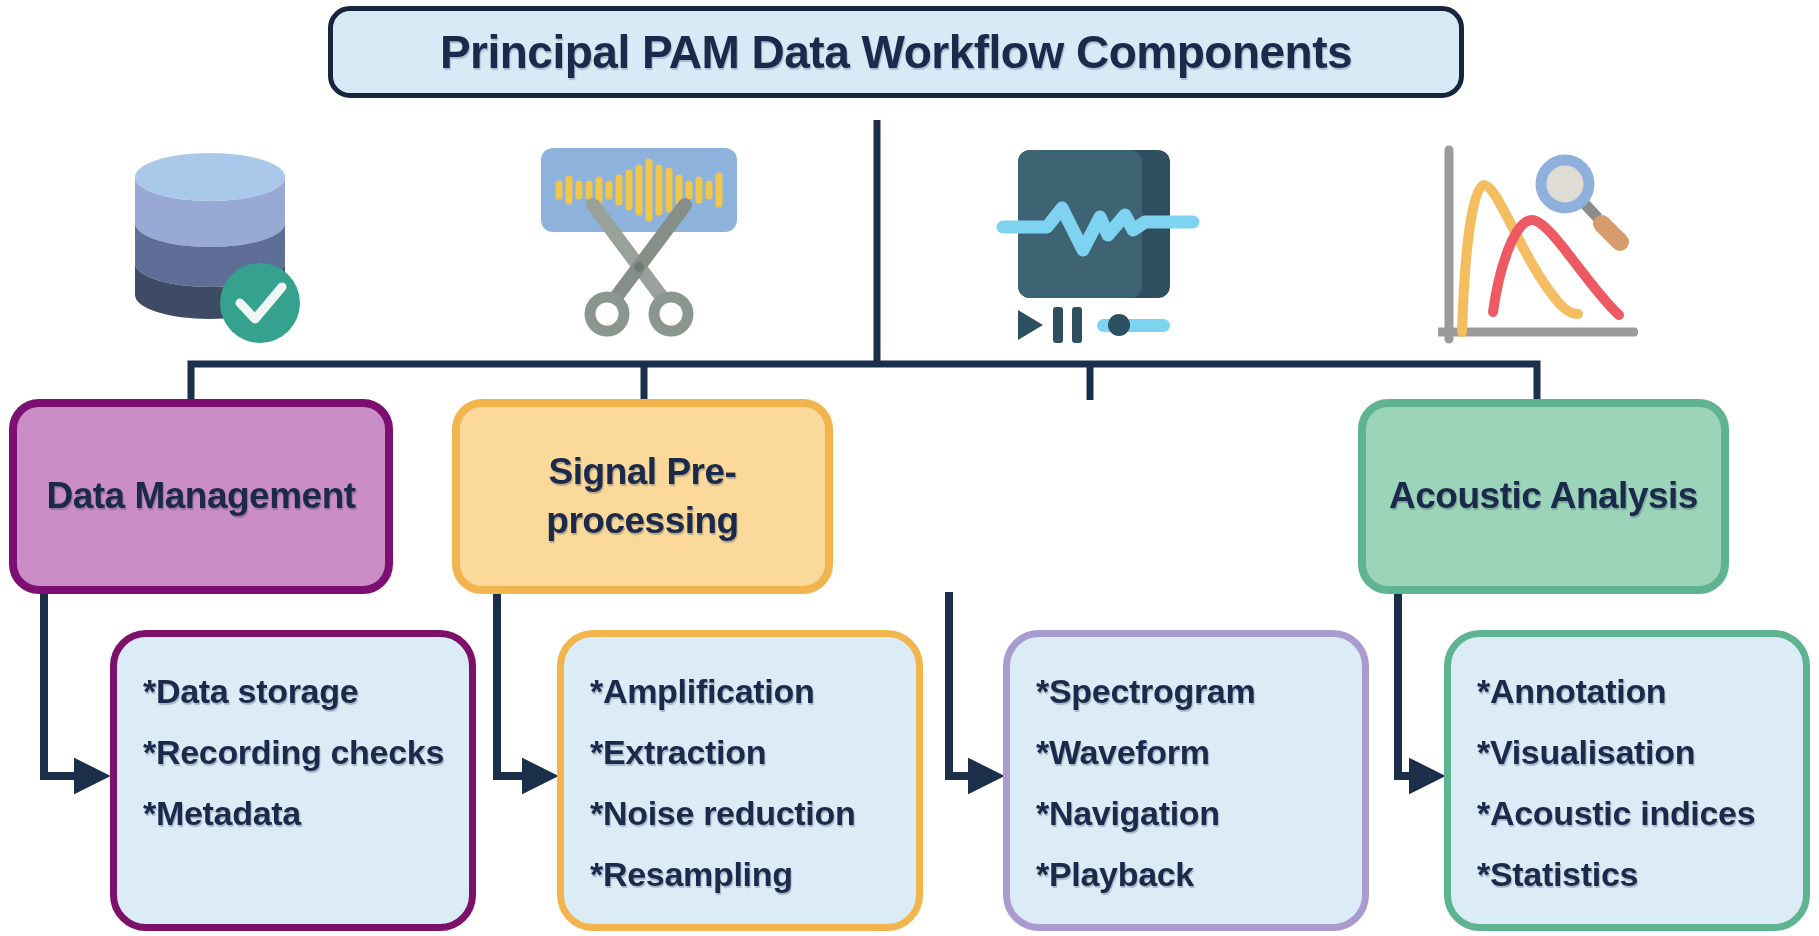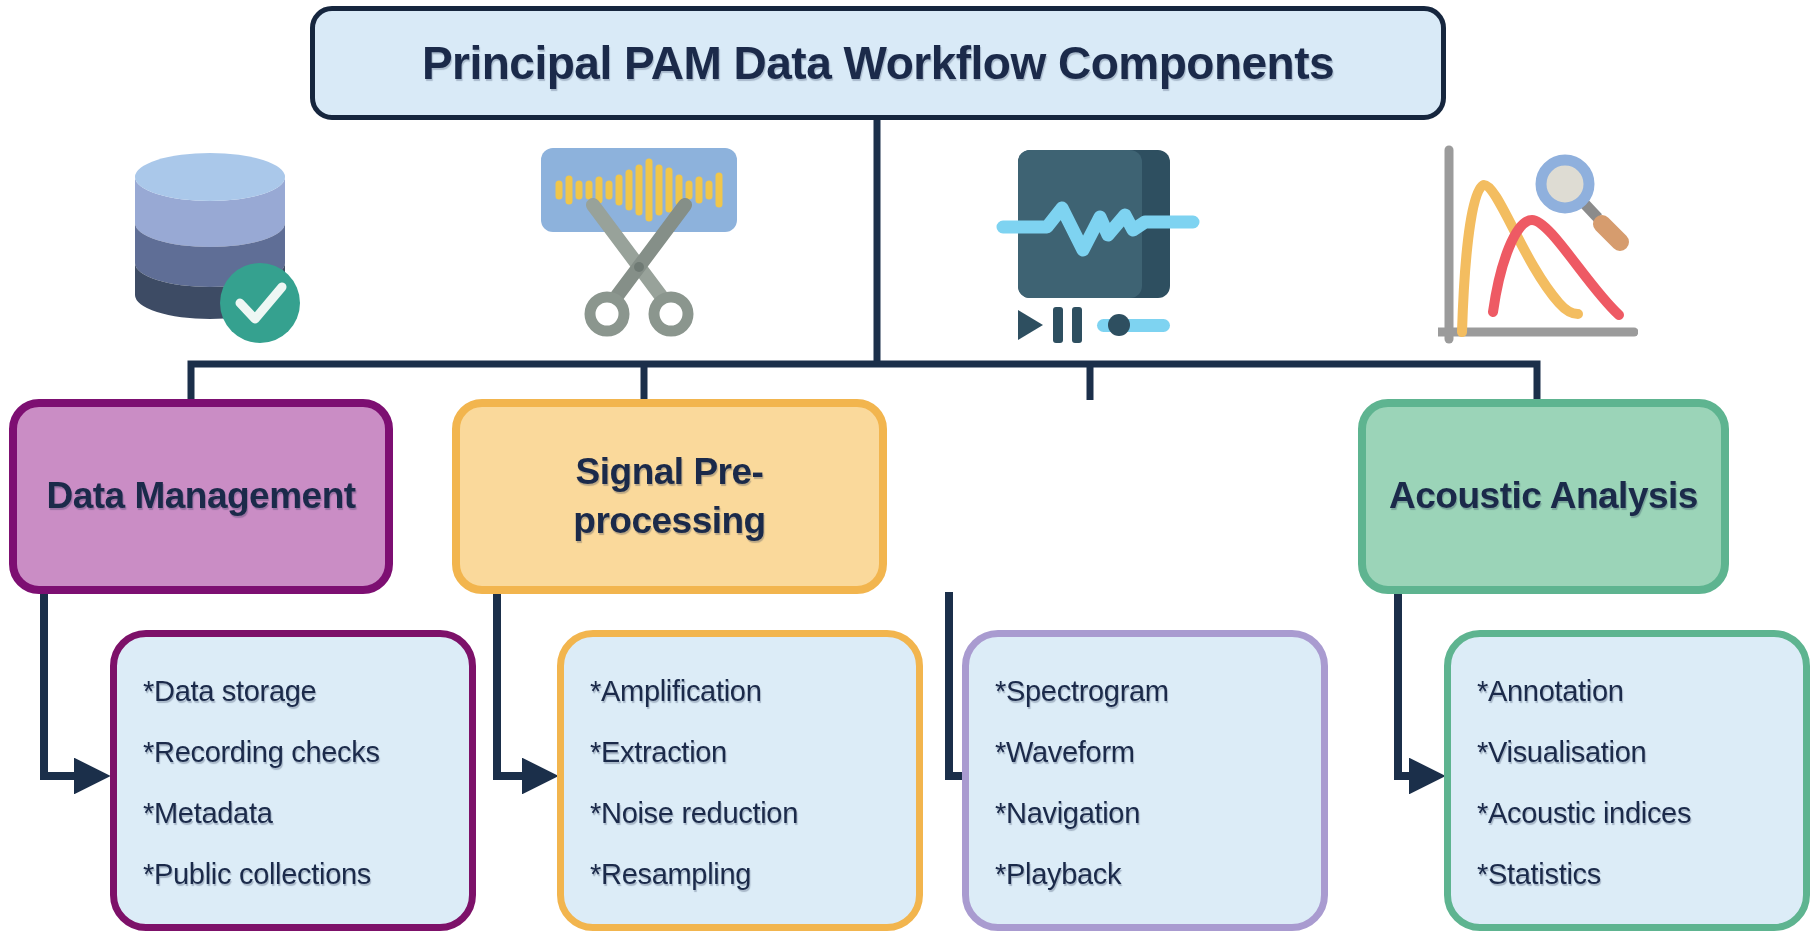--- a/index.html
+++ b/index.html
@@ -4,21 +4,21 @@
 <style>
   html,body{margin:0;padding:0;background:#ffffff;}
   .canvas{
     position:relative;width:1819px;height:936px;overflow:hidden;
     background:var(--bg,#ffffff);
     font-family:"Liberation Sans",sans-serif;
     color:var(--text-color,#1b2a4a);
   }
   .connectors{position:absolute;left:0;top:0;width:1819px;height:936px;}
   .title-box{
-    position:absolute;left:310px;top:6px;width:1136px;height:114px;
+    position:absolute;left:328px;top:6px;width:1136px;height:92px;
     background:var(--title-fill,#d9eaf7);
     border:5px solid var(--title-border,#16263e);
     border-radius:22px;box-sizing:border-box;
     display:flex;align-items:center;justify-content:center;
   }
   .title-text{
     font-size:46px;font-weight:700;letter-spacing:-0.5px;
     color:var(--text-color,#1b2a4a);
     text-shadow:1px 2px 1px rgba(27,42,74,0.25);
     white-space:nowrap;
@@ -38,21 +38,21 @@
     text-shadow:1px 2px 1px rgba(27,42,74,0.28);
   }
   .detail-box{
     position:absolute;top:630px;height:301px;width:366px;box-sizing:border-box;
     background:var(--detail-fill,#dcecf7);
     border:7px solid var(--detail-border,#888);
     border-radius:36px;
     padding:36px 14px 0 26px;
   }
   .detail-item{
-    font-size:29px;font-weight:400;letter-spacing:-0.3px;
+    font-size:34px;font-weight:700;letter-spacing:-0.3px;
     line-height:36px;margin-bottom:25px;
     color:var(--text-color,#1b2a4a);
     text-shadow:1px 2px 1px rgba(27,42,74,0.28);
     white-space:nowrap;
   }
 </style>
 </head>
 <body>
 
 <div class="canvas" style="--bg: #ffffff; --line-color: #1b2f4a; --text-color: #1b2a4a; --title-fill: #d9eaf7; --title-border: #16263e;">
@@ -151,41 +151,40 @@
         <line x1="144" y1="59" x2="160" y2="76" stroke="#8b8b8b" stroke-width="11"></line>
         <line x1="164" y1="82" x2="182" y2="100" stroke="#d69c6e" stroke-width="18" stroke-linecap="round"></line>
         <circle cx="127" cy="42" r="24" fill="#dedcd3" stroke="#8fb0dd" stroke-width="11"></circle>
       </g>
     </svg>
   </div>
 
   <div class="branch-box" style="left: 9px; width: 384px; --box-fill: #ca8dc5; --box-border: #7d0f72; --detail-fill: #dcecf7; --detail-border: #7d1169;">
     <span class="branch-label">Data Management</span>
   </div>
-  <div class="branch-box" style="left: 452px; width: 435px; --box-fill: #fad99b; --box-border: #f2b54e; --detail-fill: #dcecf7; --detail-border: #f2b54e;">
+  <div class="branch-box" style="left: 452px; width: 381px; --box-fill: #fad99b; --box-border: #f2b54e; --detail-fill: #dcecf7; --detail-border: #f2b54e;">
     <span class="branch-label">Signal Pre-
 processing</span>
   </div>
   <div class="branch-box" style="left: 1358px; width: 371px; --box-fill: #9bd4b8; --box-border: #5eb490; --detail-fill: #dcecf7; --detail-border: #5eb490;">
     <span class="branch-label">Acoustic Analysis</span>
   </div>
 
   <div class="detail-box" style="left: 110px; --box-fill: #ca8dc5; --box-border: #7d0f72; --detail-fill: #dcecf7; --detail-border: #7d1169;">
     <div class="detail-item">*Data storage</div>
     <div class="detail-item">*Recording checks</div>
     <div class="detail-item">*Metadata</div>
-    <div class="detail-item">*Public collections</div>
   </div>
   <div class="detail-box" style="left: 557px; --box-fill: #fad99b; --box-border: #f2b54e; --detail-fill: #dcecf7; --detail-border: #f2b54e;">
     <div class="detail-item">*Amplification</div>
     <div class="detail-item">*Extraction</div>
     <div class="detail-item">*Noise reduction</div>
     <div class="detail-item">*Resampling</div>
   </div>
-  <div class="detail-box" style="left: 962px; --box-fill: #c1b5dc; --box-border: #a092c8; --detail-fill: #dcecf7; --detail-border: #a99bd0;">
+  <div class="detail-box" style="left: 1003px; --box-fill: #c1b5dc; --box-border: #a092c8; --detail-fill: #dcecf7; --detail-border: #a99bd0;">
     <div class="detail-item">*Spectrogram</div>
     <div class="detail-item">*Waveform</div>
     <div class="detail-item">*Navigation</div>
     <div class="detail-item">*Playback</div>
   </div>
   <div class="detail-box" style="left: 1444px; --box-fill: #9bd4b8; --box-border: #5eb490; --detail-fill: #dcecf7; --detail-border: #5eb490;">
     <div class="detail-item">*Annotation</div>
     <div class="detail-item">*Visualisation</div>
     <div class="detail-item">*Acoustic indices</div>
     <div class="detail-item">*Statistics</div>

